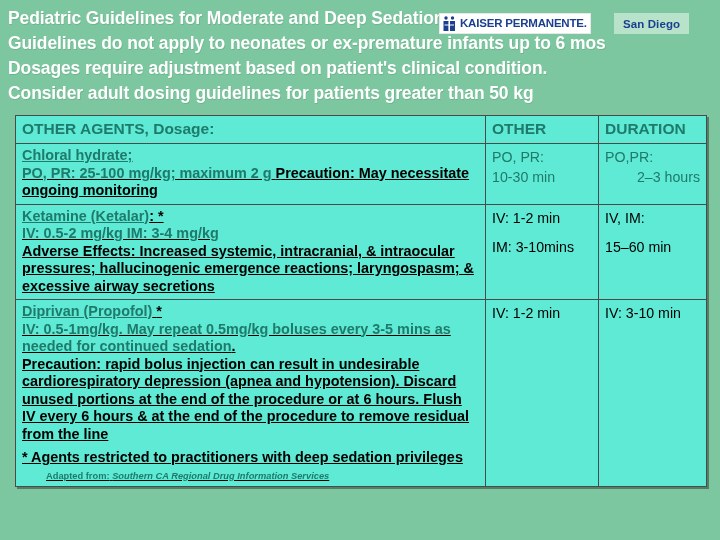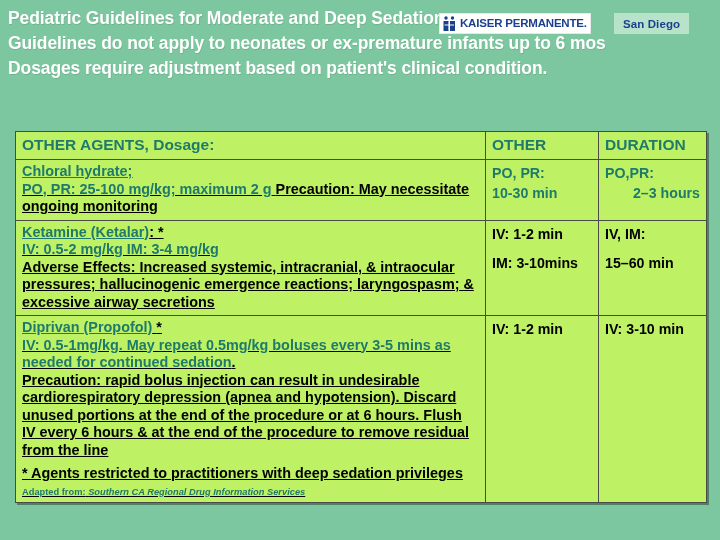--- a/index.html
+++ b/index.html
@@ -83,24 +83,24 @@
     font-size: 11.5px;
     color: #1b3f8f;
     white-space: nowrap;
     letter-spacing: 0.1px;
   }
 
   
   #agents-table {
     position: absolute;
     left: 15px;
-    top: 131px;
+    top: 115px;
     width: 691px;
     border-collapse: collapse;
-    background: #bef264;
+    background: #5eead4;
     table-layout: fixed;
     border: 1.6px solid #000000;
     box-shadow: 2px 2px 0 rgba(0,0,0,0.35);
     padding-left: 31px;
   }
   #agents-table td, #agents-table th {
     border: 1px solid #4a4a4a;
     vertical-align: top;
     padding: 3px 6px 4px 6px;
     text-align: left;
@@ -130,21 +130,21 @@
     color: #1f7a6b;
     text-decoration: underline;
     font-weight: bold;
   }
   .teal { color: #1f7a6b; }
   .blk  { color: #000000; }
 
   .time-cell {
     font-size: 14.2px;
     line-height: 20px;
-    font-weight: bold;
+    font-weight: normal;
     color: #000000;
     white-space: nowrap;
     margin-top: 32px;
   }
   .time-cell.teal-time { color: #1f7a6b; }
   .time-cell .l2 { display: block; }
   .time-cell.spaced .l2 { margin-top: 9px; }
   .time-cell.indent2 .l2 { padding-left: 5px; text-align: right; }
 
   .note-cell {
@@ -154,37 +154,39 @@
     color: #000000;
     padding-top: 6px;
     padding-bottom: 1px;
   }
   .attrib {
     font-size: 9.3px;
     line-height: 12px;
     margin-top: 2px;
     font-weight: bold;
     color: #1f7a6b;
+    margin-left: 24px;
   }
   .attrib .src {
     font-style: italic;
     font-weight: bold;
     color: #1f7a6b;
   }
   .attrib .lbl { font-style: normal; }
 </style>
 </head>
 <body>
 
 <div id="slide">
 
   <div id="title-block">
     <div class="tline">Pediatric Guidelines for Moderate and Deep Sedation</div>
     <div class="tline">Guidelines do not apply to neonates or ex-premature infants up to 6 mos</div>
     <div class="tline">Dosages require adjustment based on patient's clinical condition.</div>
+    <div class="tline">Consider adult dosing guidelines for patients greater than 50 kg</div>
   </div>
 
   <div id="kp-logo">
     <svg id="kp-mark" viewBox="0 0 30 34">
       <rect x="0" y="0" width="30" height="34" fill="#ffffff"></rect>
       <circle cx="8" cy="6" r="3.4" fill="#1b3f8f"></circle>
       <circle cx="21" cy="6" r="3.4" fill="#1b3f8f"></circle>
       <path d="M3 12 L13 12 L13 32 L3 32 Z" fill="#1b3f8f"></path>
       <path d="M16 12 L26 12 L26 32 L16 32 Z" fill="#1b3f8f"></path>
       <path d="M13.6 14 L15.4 14 L15.4 30 L13.6 30 Z" fill="#ffffff"></path>

